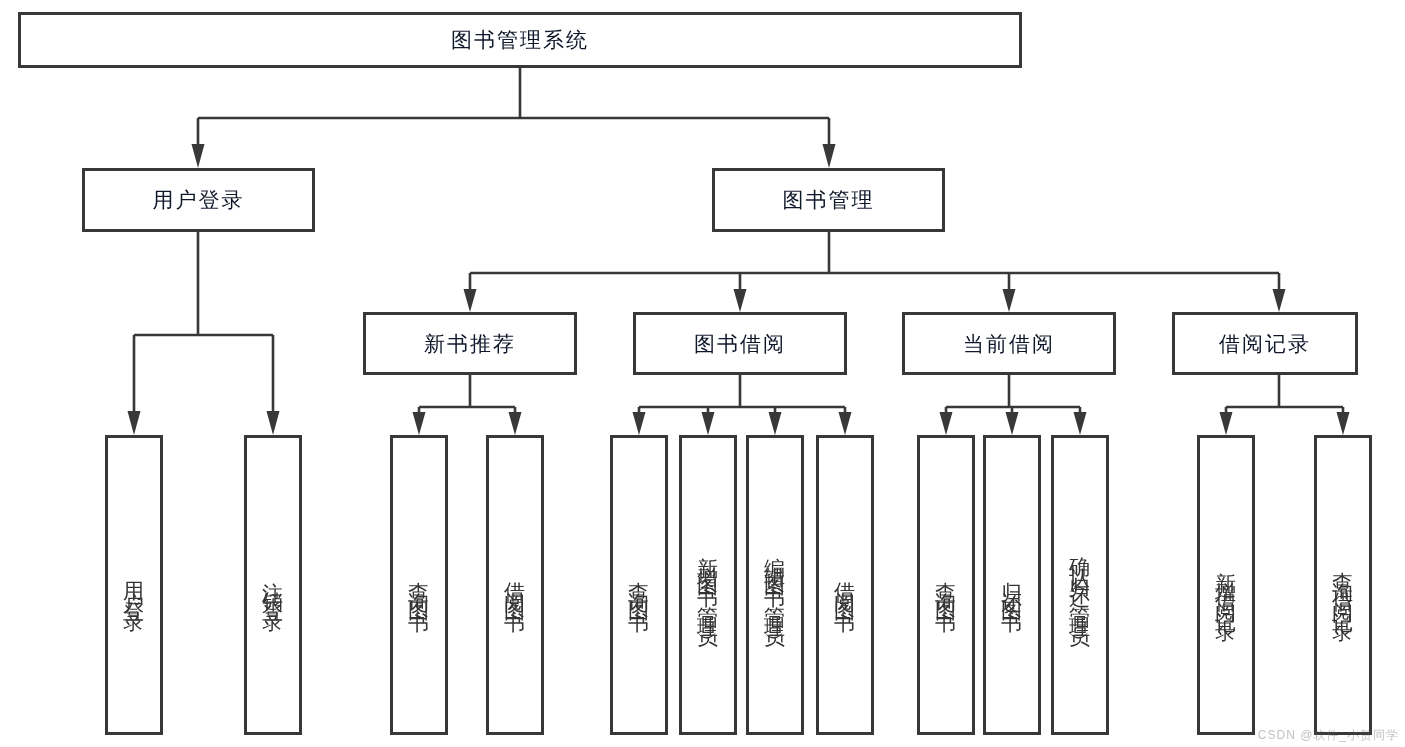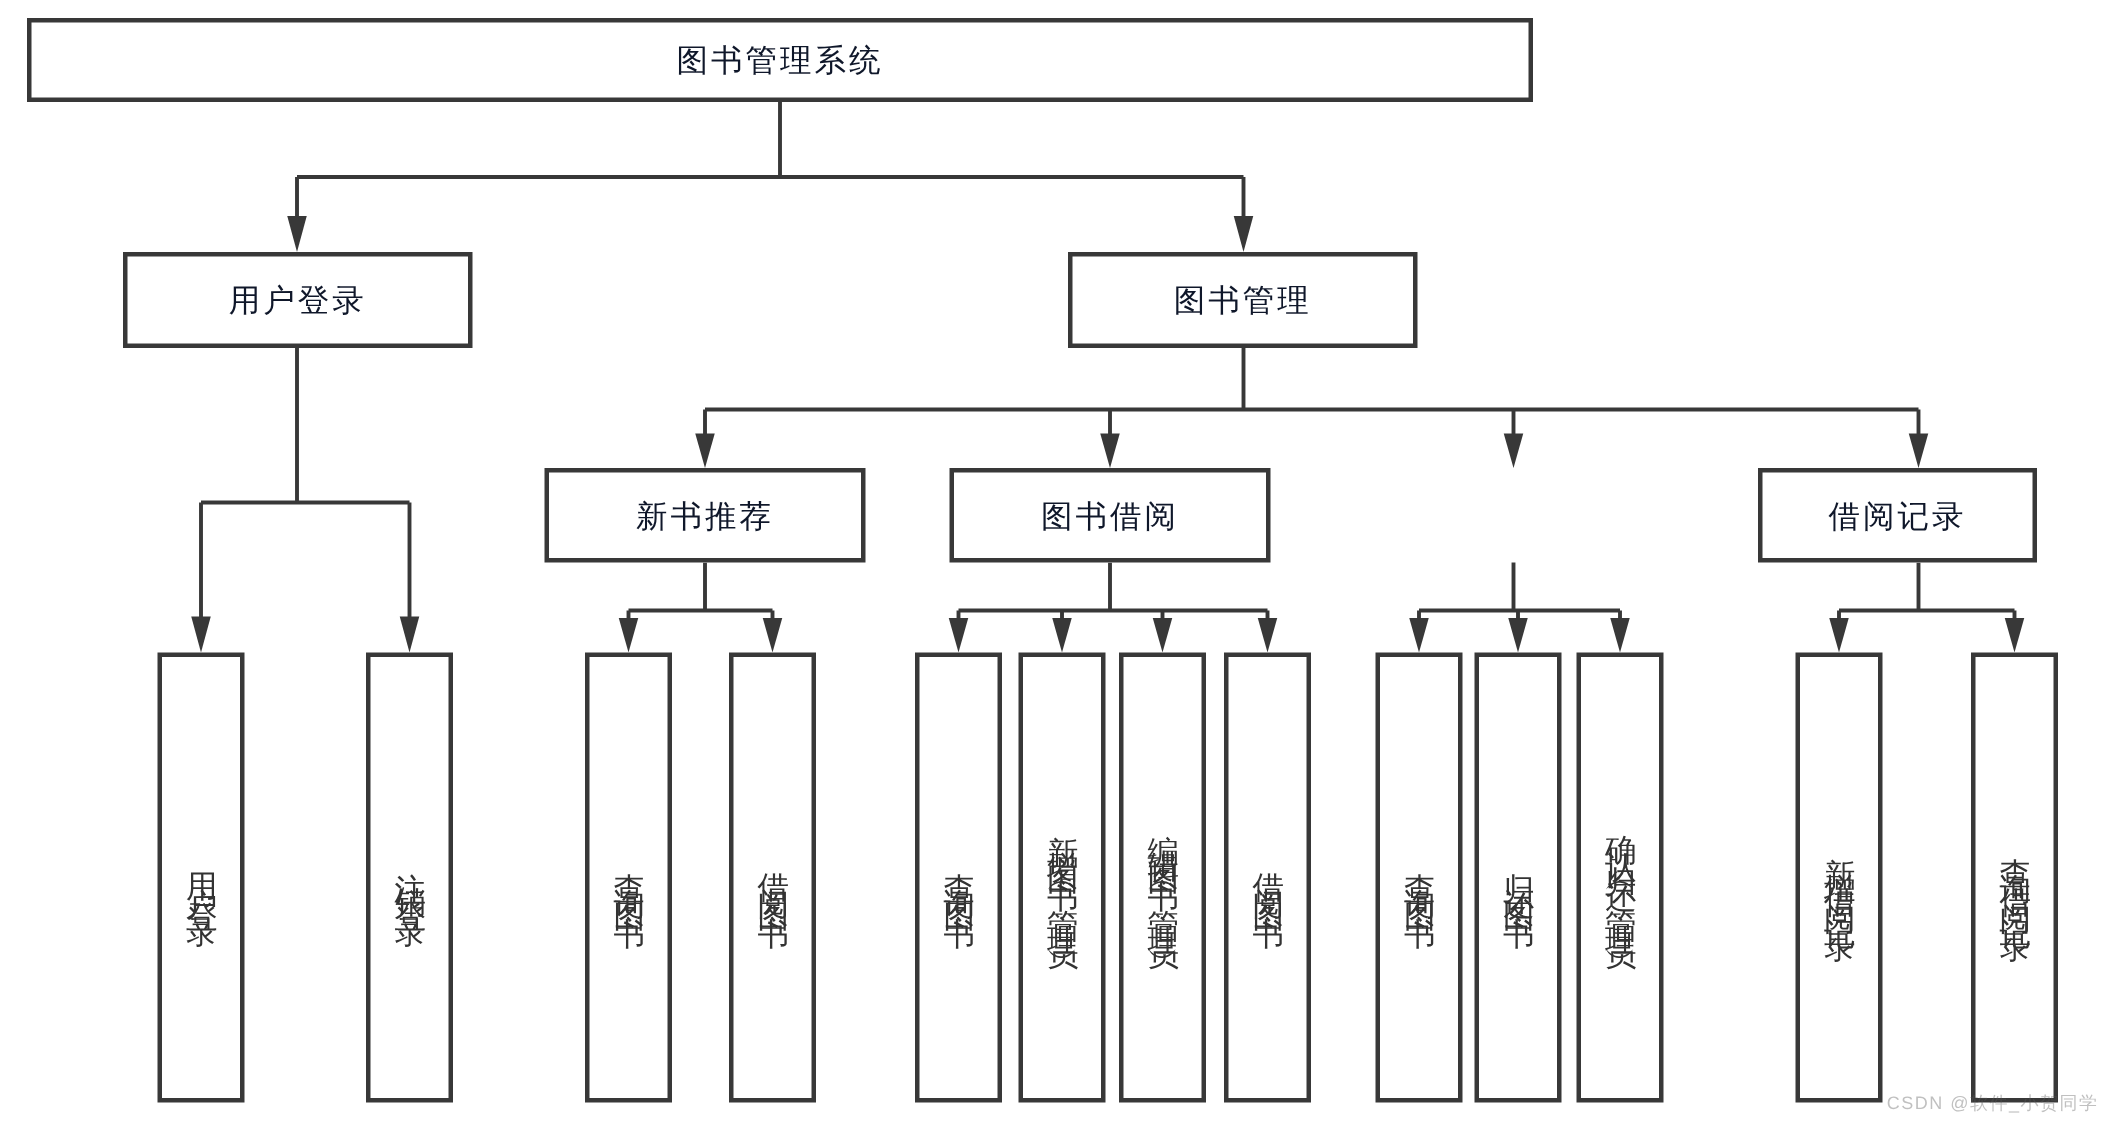--- a/index.html
+++ b/index.html
@@ -152,20 +152,23 @@
   <div class="box" style="left:712px; top:168px; width:233px; height:64px">
     <span class="hlabel">图书管理</span>
   </div>
 
   <div class="box" style="left:363px; top:312px; width:214px; height:63px">
     <span class="hlabel">新书推荐</span>
   </div>
   <div class="box" style="left:633px; top:312px; width:214px; height:63px">
     <span class="hlabel">图书借阅</span>
   </div>
+  <div class="box" style="left:902px; top:312px; width:214px; height:63px">
+    <span class="hlabel">当前借阅</span>
+  </div>
   <div class="box" style="left:1172px; top:312px; width:186px; height:63px">
     <span class="hlabel">借阅记录</span>
   </div>
 
   <div class="box" style="left:105px; top:435px; width:58px; height:300px">
     <span class="vlabel">用户登录</span>
   </div>
   <div class="box" style="left:244px; top:435px; width:58px; height:300px">
     <span class="vlabel">注销登录</span>
   </div>

